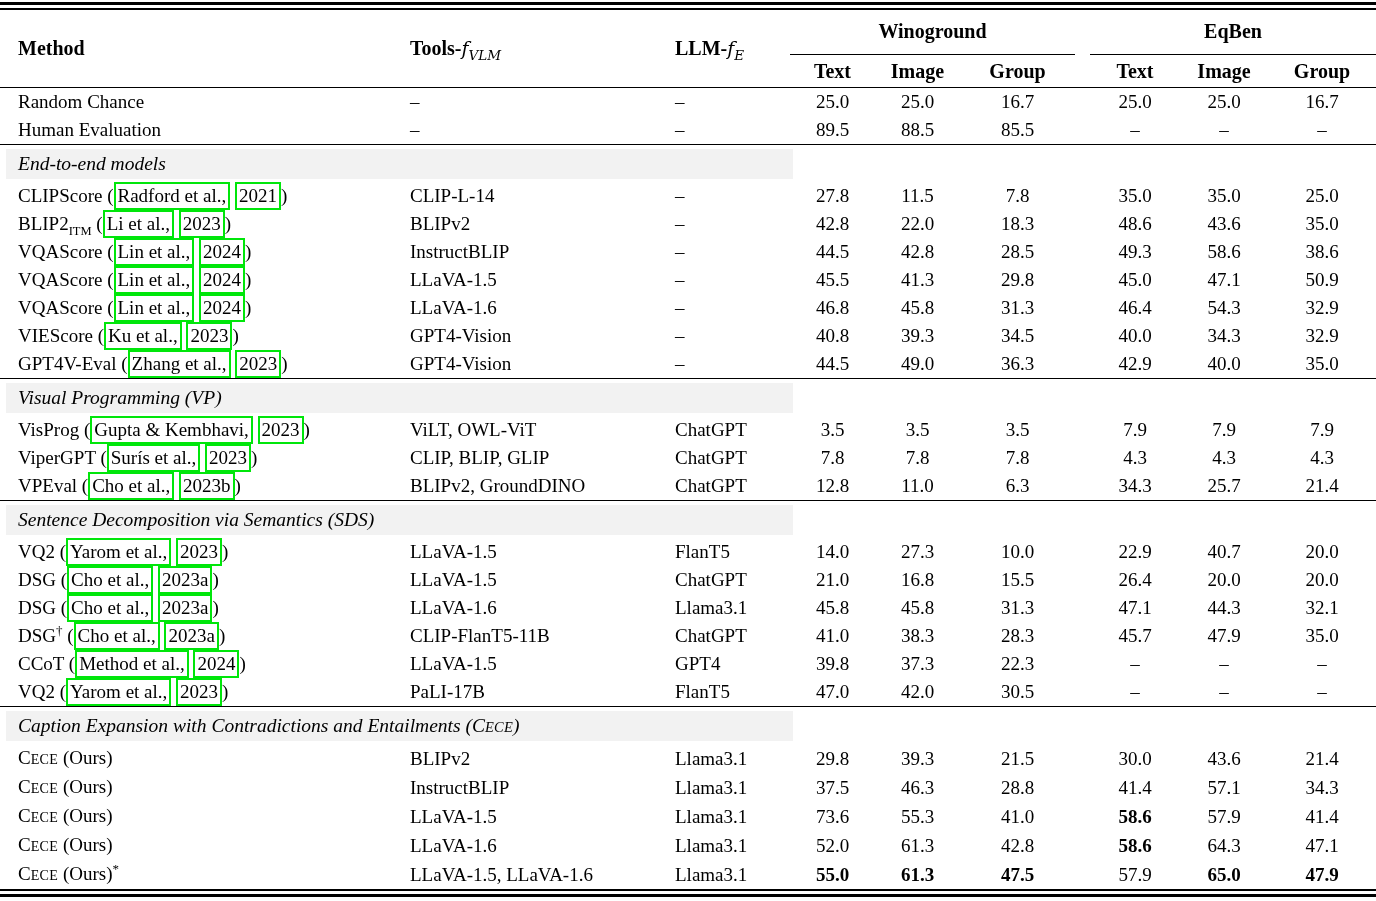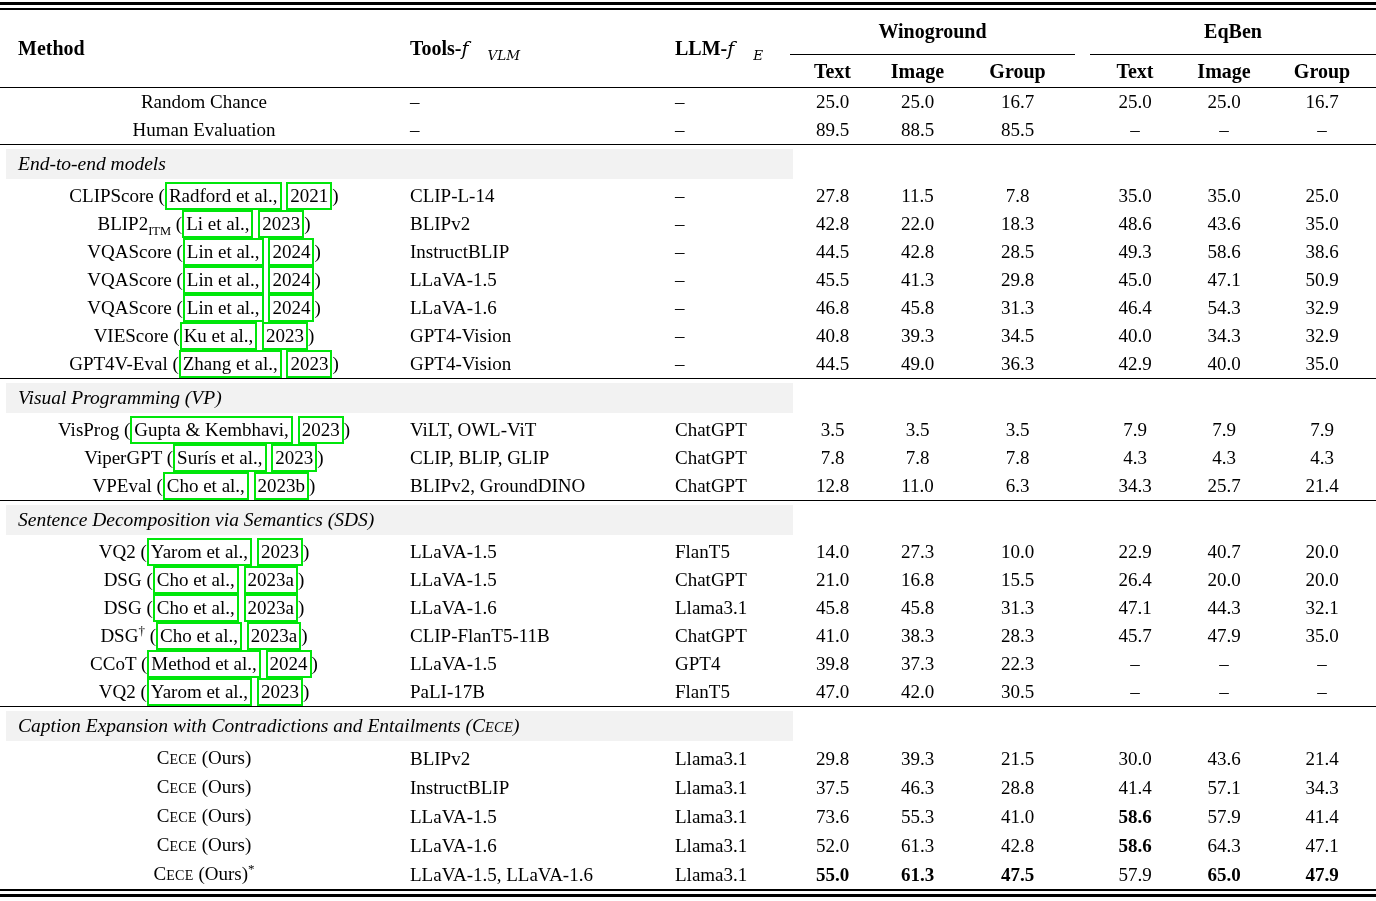--- a/index.html
+++ b/index.html
@@ -20,41 +20,41 @@
   col.c-e1{width:90px;} col.c-e2{width:88px;} col.c-e3{width:108px;}
   thead th{padding:0;font-weight:bold;}
   tr.h1{height:45px;} tr.h2{height:33px;}
   th.hmethod{ text-align:left;padding-left:18px;vertical-align:middle;font-size:20px;}
   th.htools,th.hllm{text-align:left;padding-left:20px;vertical-align:middle;font-size:20px;}
   th.group{font-size:20px;vertical-align:middle;border-bottom:1.5px solid #000;}
   th[rowspan]{border-bottom:1.5px solid #000;}
   tr.h2 th{border-bottom:1.5px solid #000;font-size:20px;vertical-align:middle;}
   tbody td{padding:0;font-size:19px;line-height:28px;}
   tr.row{height:28px;}
-  td.method{padding-left:18px;white-space:nowrap;text-align:center;}
+  td.method{padding-left:18px;white-space:nowrap;}
   td.tools{padding-left:20px;white-space:nowrap;}
   td.llm{padding-left:20px;white-space:nowrap;}
   td.num{text-align:center;}
   .bold{font-weight:bold;}
   tr.sec td{border-top:1.5px solid #000;padding:4px 0 3px;}
   .band{
     height:30px;line-height:30px;background:var(--bandbg,#f2f2f2);
     width:787px;margin-left:6px;padding-left:12px;box-sizing:border-box;
     font-size:19.5px;font-style:italic;white-space:nowrap;
   }
   .cite-box{
     border:2.5px solid var(--citegreen,#00e60a);
     padding:1px 2px 2px 2px;
     margin-top:32px;
   }
   sub,sup,.msub{line-height:0;}
   sub{font-size:12.5px;}
   sup{font-size:13px;}
   .mathit{font-style:italic;font-family:"DejaVu Serif",serif;font-weight:normal;font-size:19px;}
-  .msub{font-style:italic;font-family:"DejaVu Serif",serif;font-weight:normal;font-size:13.5px;vertical-align:-5px;margin-left:19px;}
+  .msub{font-style:italic;font-family:"DejaVu Serif",serif;font-weight:normal;font-size:13.5px;vertical-align:-5px;}
   .smallcaps{font-size:0.74em;letter-spacing:0.3px;}
   em .smallcaps{font-style:italic;}
 </style>
 </head>
 <body>
 
 <div class="page">
   <div class="rule-thick"></div>
   <div class="rule-thin"></div>
 

